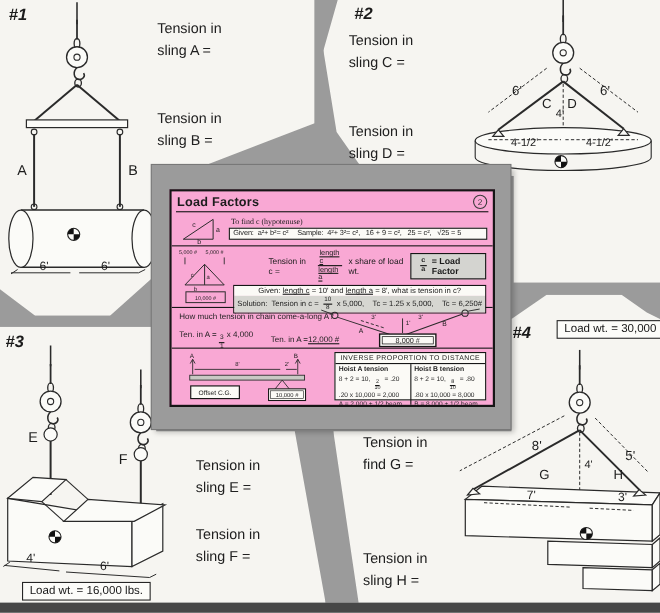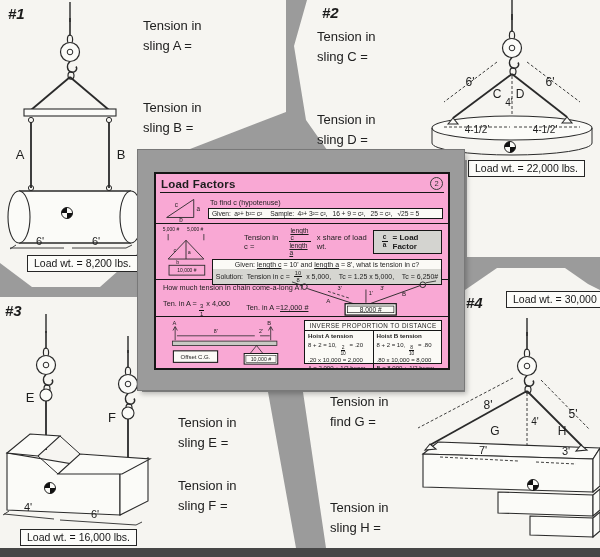--- a/index.html
+++ b/index.html
@@ -33,21 +33,21 @@
   .panel{position:absolute;left:16px;top:22px;width:296px;height:198px;background:#f9a8d4;
          border:2px solid #161616;box-sizing:border-box;padding:2px 4px;overflow:hidden;}
   .phead{display:flex;justify-content:space-between;align-items:center;border-bottom:1.5px solid #161616;
          padding:0 1px 1px;height:15px;}
   .ptitle{font-size:11.5px;font-weight:bold;letter-spacing:.2px;}
   .badge{width:11px;height:11px;border:1px solid #3a3a3a;border-radius:50%;font-size:7.5px;
          display:flex;align-items:center;justify-content:center;color:#333;}
   .pdiv{border-top:1.5px solid #161616;margin:0 -4px;}
   .sec1{display:flex;align-items:center;gap:5px;padding:2px 1px;height:30px;box-sizing:border-box;}
   .s1r{flex:1;}
-  .s1h{font-size:7.2px;margin:0 0 1px 2px;}
+  .s1h{font-size:7.2px;margin:0 0 1px 2px;font-family:Liberation Serif, serif;}
   .fbox{border:1px solid #161616;padding:1px 3px;font-size:6.7px;letter-spacing:-.1px;
         display:flex;gap:8px;background:#fbfaf6;}
   .fbox span{white-space:pre;}
   .sec2{position:relative;height:55px;}
   .minid{position:absolute;left:1px;top:1px;}
   .fline{display:flex;align-items:center;gap:4px;margin-left:84px;padding-top:3px;font-size:7.6px;}
   .lfbox{margin-left:auto;margin-right:2px;display:flex;align-items:center;gap:3px;border:1.2px solid #161616;
          background:#d4d4d0;padding:2px 6px;font-size:8px;font-weight:bold;}
   .exbox{border:1.1px solid #161616;margin:3px 2px 0 52px;}
   .exg{font-size:7px;text-align:center;padding:1px 2px;background:#fbfaf6;white-space:pre;}
@@ -129,21 +129,20 @@
     <rect x="19" y="191" width="112" height="52" fill="#fbfbf8"></rect>
     <line x1="19" y1="191" x2="131" y2="191" class="ln"></line>
     <line x1="19" y1="243" x2="131" y2="243" class="ln"></line>
     <ellipse cx="19" cy="217" rx="11" ry="26" class="shape"></ellipse>
     <ellipse cx="131" cy="217" rx="11" ry="26" class="shape"></ellipse>
     <use href="#cg" transform="translate(67,213)"></use>
     <path d="M10,249 l6,-4 M10,248 H64 M72,248 H126 M126,248 l6,-3" class="lnd"></path>
     <text x="40" y="245" class="t11i" text-anchor="middle">6'</text>
     <text x="96" y="245" class="t11i" text-anchor="middle">6'</text>
   </svg>
-  <div class="loadbox" style="left:27px;top:255px">Load wt. = 8,200 lbs.</div>
 
   
   <div class="secnum" style="left:322px;top:4px">#2</div>
   <div class="tlabel" style="left:317px;top:27px">
     <div>Tension in</div>
     <div>sling C =</div>
   </div>
   <div class="tlabel" style="left:317px;top:110px">
     <div>Tension in</div>
     <div>sling D =</div>
@@ -163,21 +162,20 @@
     <text x="149" y="106" class="t10" text-anchor="middle">4'</text>
     <ellipse cx="152" cy="128" rx="80" ry="12" class="shape"></ellipse>
     <path d="M72,128 v15 M232,128 v15 M72,143 A80,12 0 0 0 232,143" class="lnt"></path>
     <path d="M84,127 H150 M154,127 H220" class="dsh"></path>
     <path d="M88,124 l5,-6 l5,6 z" class="shape"></path>
     <path d="M202,123 l5,-6 l5,6 z" class="shape"></path>
     <text x="117" y="133" class="t10" text-anchor="middle">4-1/2'</text>
     <text x="185" y="133" class="t10" text-anchor="middle">4-1/2'</text>
     <use href="#cg" transform="translate(150,147)"></use>
   </svg>
-  <div class="loadbox" style="left:468px;top:160px">Load wt. = 22,000 lbs.</div>
 
   
   <div class="secnum" style="left:5px;top:302px">#3</div>
   <div class="tlabel" style="left:178px;top:413px">
     <div>Tension in</div>
     <div>sling E =</div>
   </div>
   <div class="tlabel" style="left:178px;top:476px">
     <div>Tension in</div>
     <div>sling F =</div>

